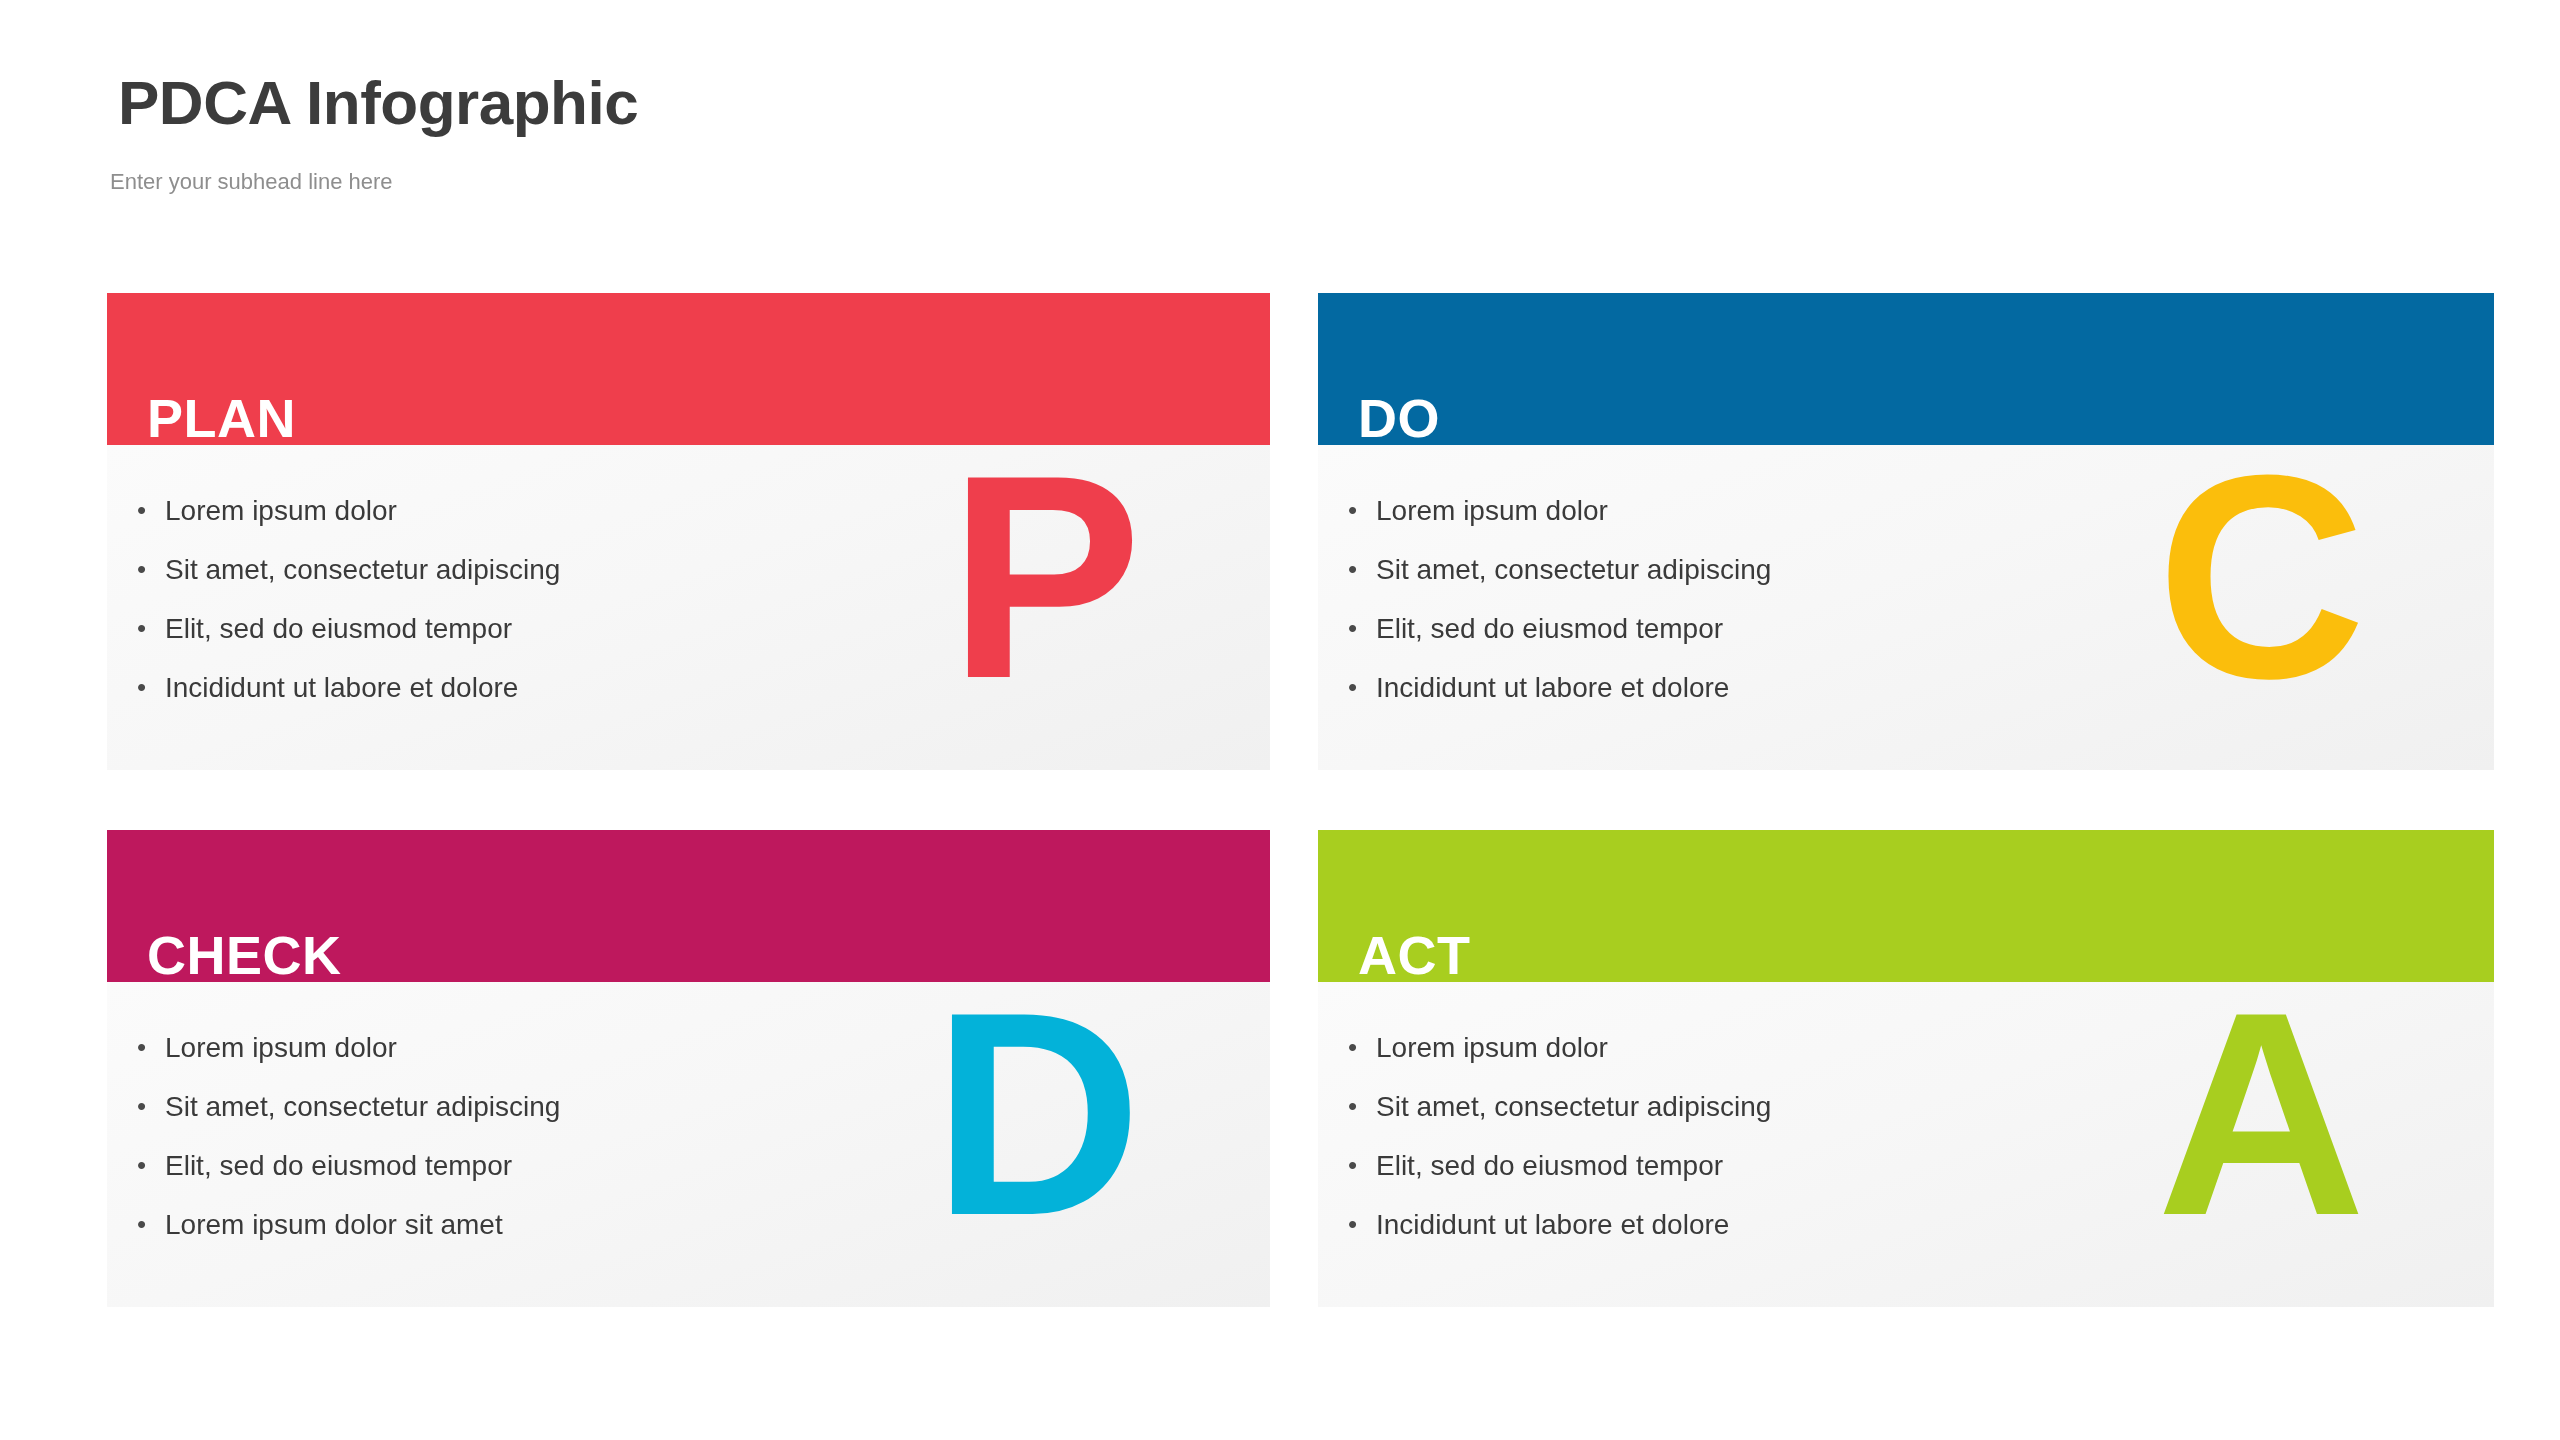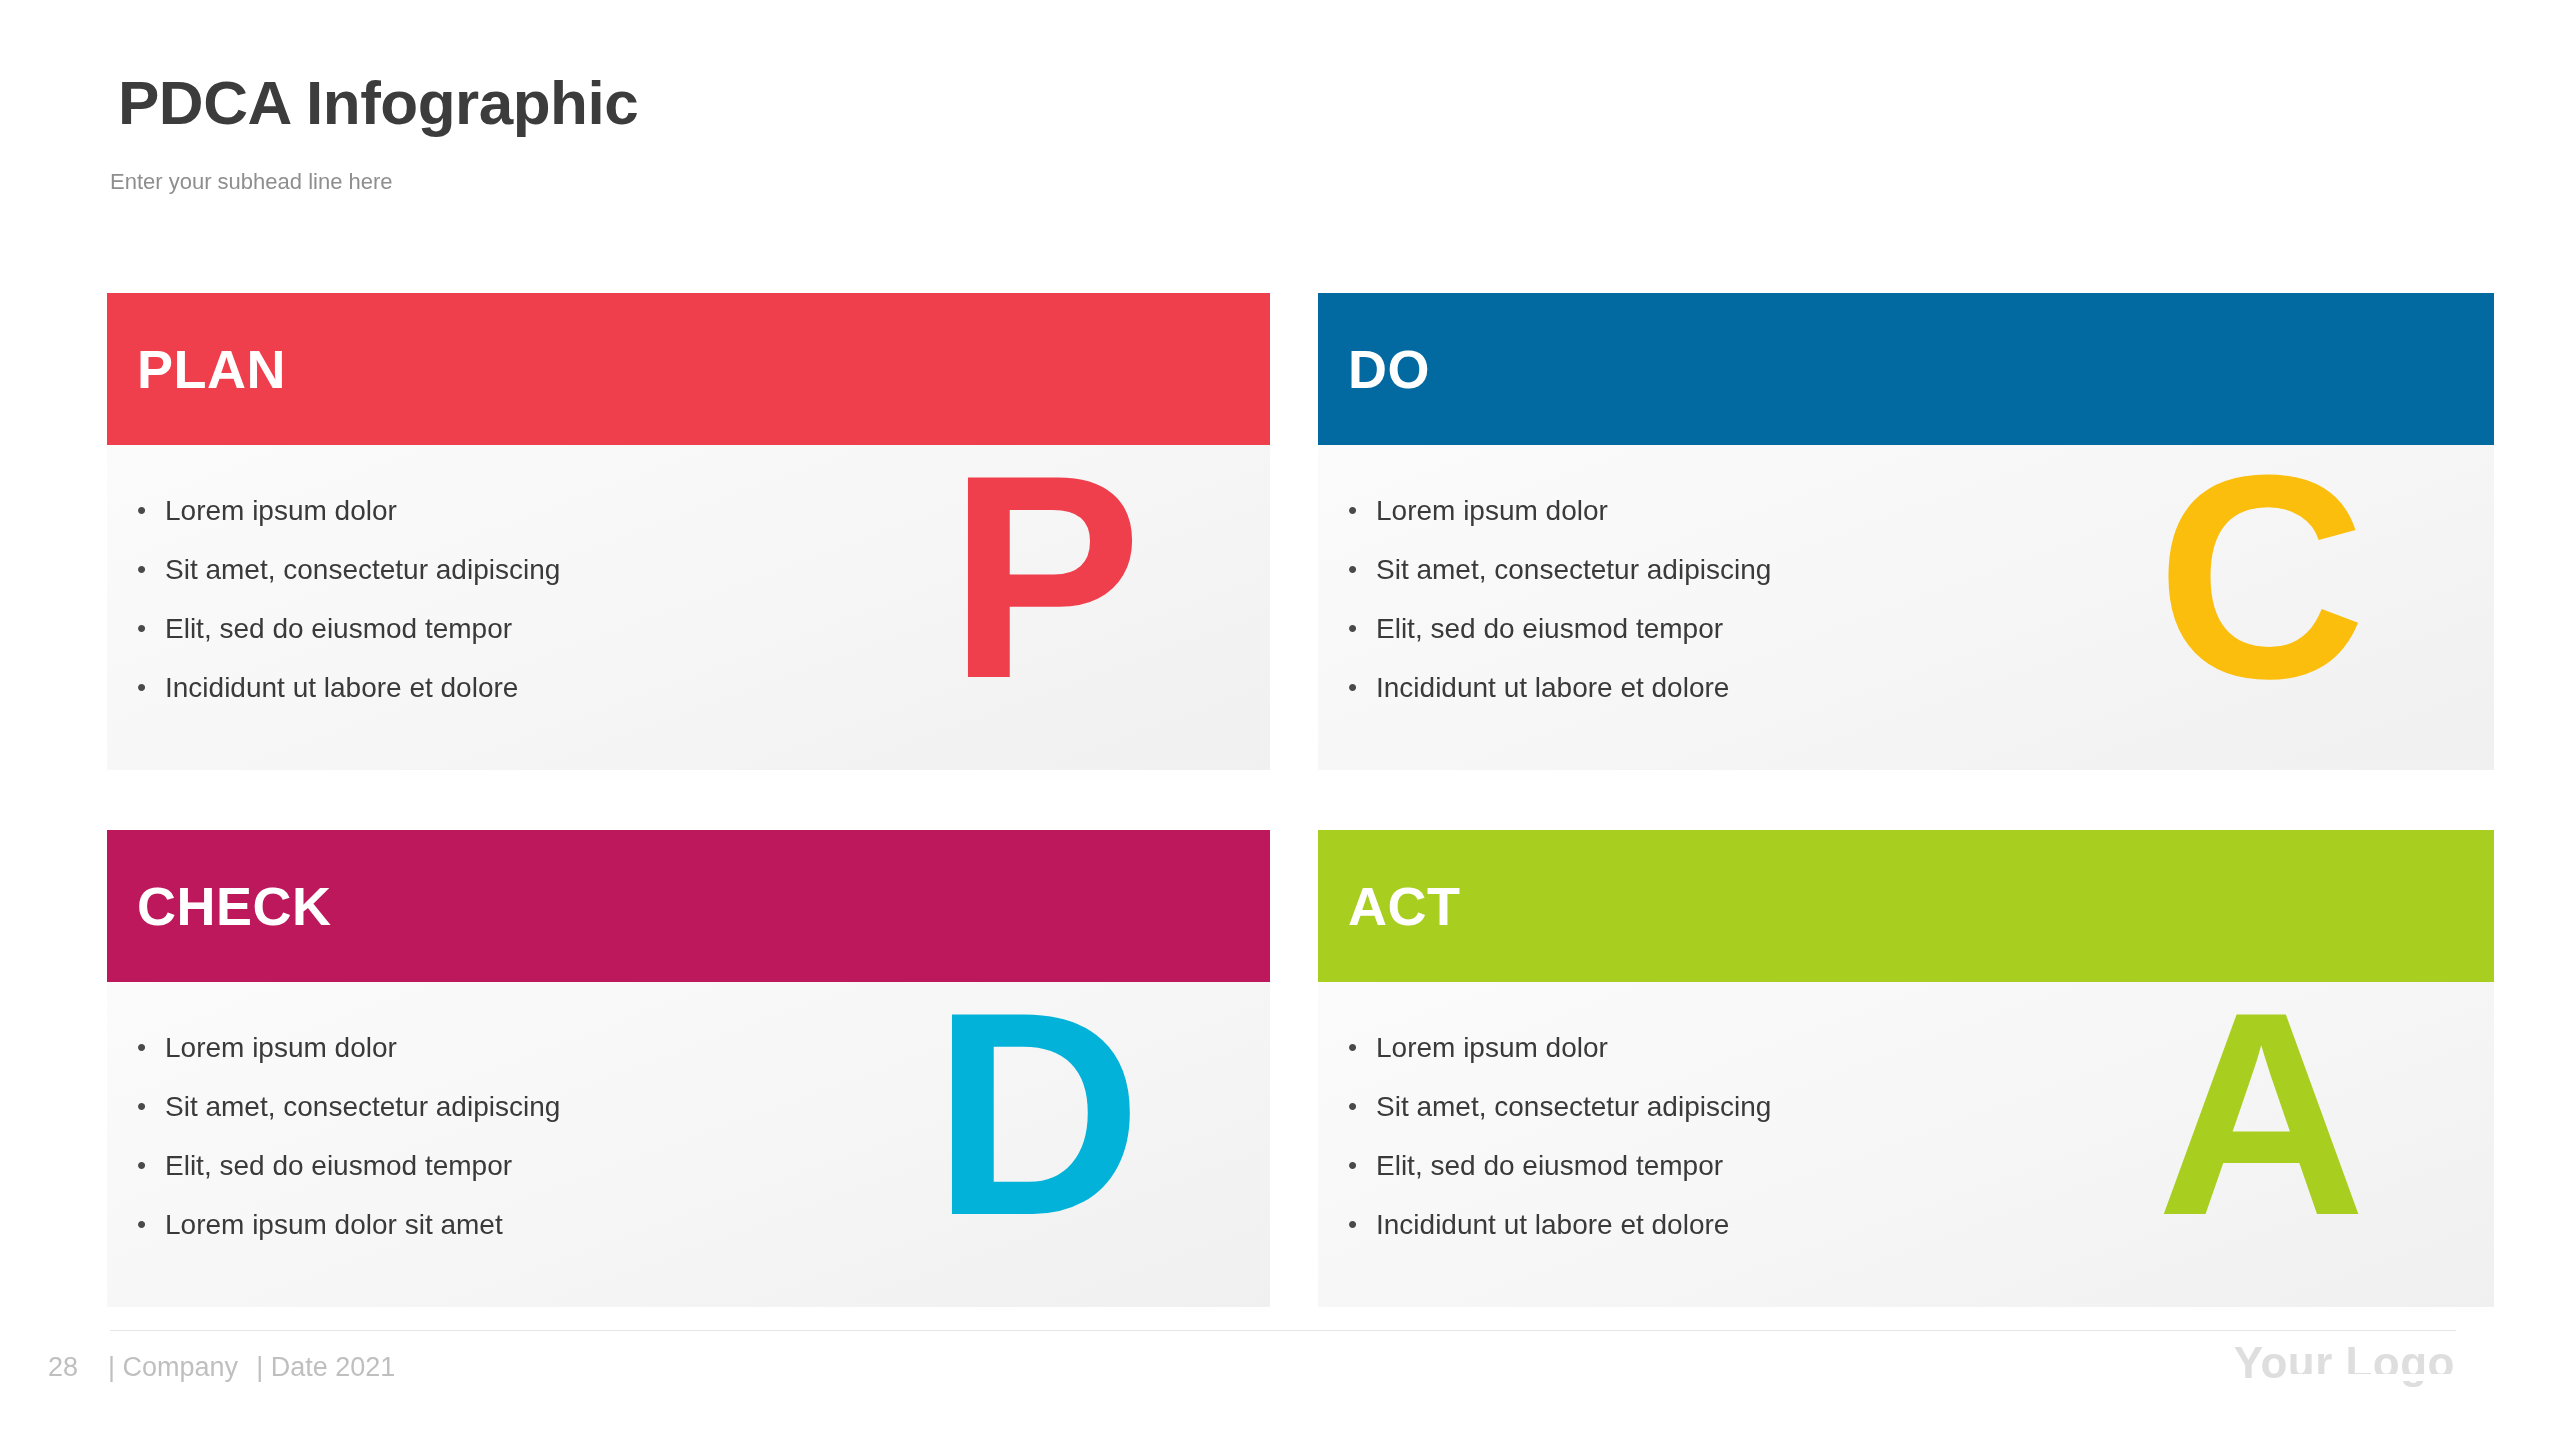--- a/index.html
+++ b/index.html
@@ -65,23 +65,23 @@
   .panel {
     position: relative;
     display: flex;
     flex-direction: column;
   }
 
   .panel-header {
     height: 152px;
     min-height: 152px;
     display: flex;
-    align-items: center;
+    align-items: flex-end;
     box-sizing: border-box;
-    padding-left: 30px;
+    padding-left: 40px;
   }
   .panel-header-label {
     color: #ffffff;
     font-size: 54px;
     font-weight: bold;
     letter-spacing: 0.5px;
     line-height: 1;
   }
 
   .panel-body {
@@ -297,24 +297,14 @@
           <li>
             <span class="bullet-dot">•</span>
             <span class="bullet-text">Incididunt ut labore et dolore</span>
           </li>
         </ul>
       </div>
     </div>
 
   </div>
 
-  <div class="footer">
-    <div class="footer-rule"></div>
-    <div class="footer-meta">
-      <span class="footer-page">28</span>
-      <span class="footer-company">| Company</span>
-      <span class="footer-date">| Date 2021</span>
-    </div>
-    <div class="footer-logo">Your Logo</div>
-    <div class="logo-strike"></div>
-  </div>
 
 </div>
 
 </body></html>

